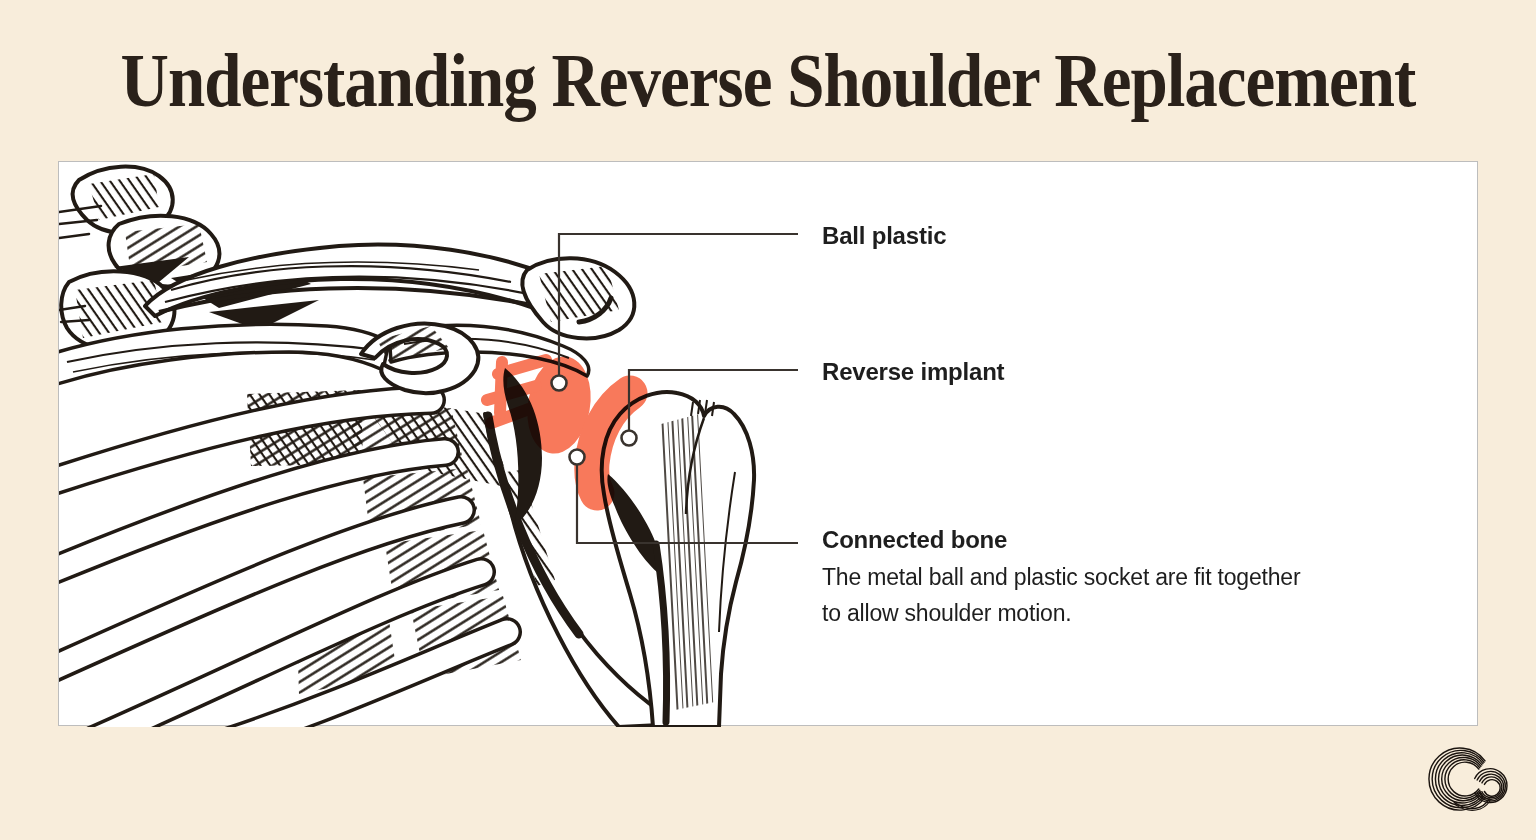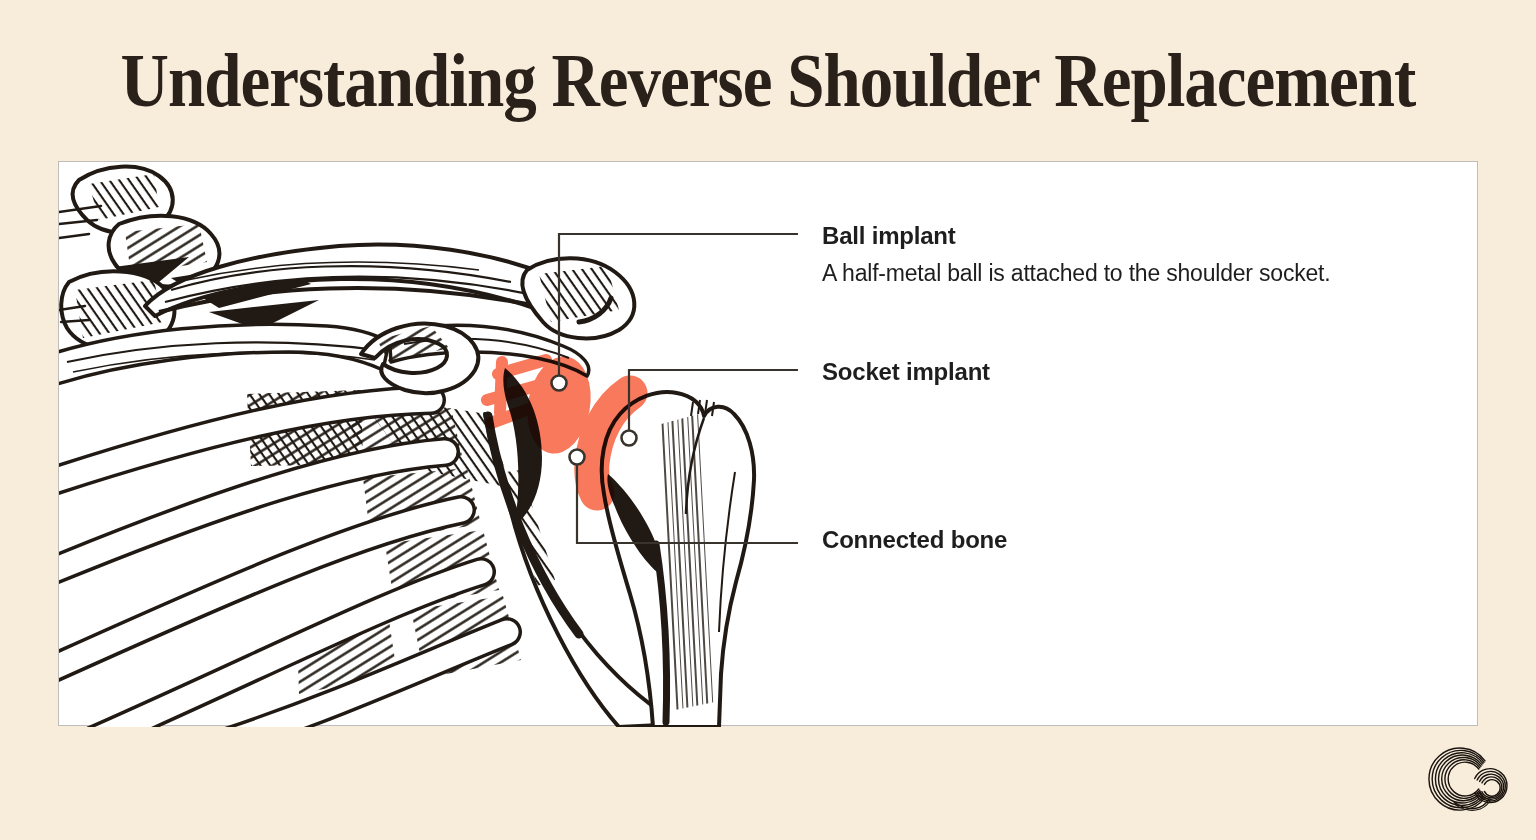--- a/index.html
+++ b/index.html
@@ -161,28 +161,28 @@
       <path d="M 570,268 L 570,208 L 739,208"></path>
       <path d="M 518,303 L 518,381 L 739,381"></path>
       <circle cx="500" cy="221" r="7.5" fill="#FFFFFF" stroke-width="2.6"></circle>
       <circle cx="570" cy="276" r="7.5" fill="#FFFFFF" stroke-width="2.6"></circle>
       <circle cx="518" cy="295" r="7.5" fill="#FFFFFF" stroke-width="2.6"></circle>
     </g>
   </svg>
 </div>
 
 <div class="callout ball">
-  <div class="callout-title">Ball implant</div>
-  <div class="callout-desc">A half-metal ball is attached to the shoulder socket.</div>
+  <div class="callout-title">Ball plastic</div>
 </div>
 <div class="callout socket">
-  <div class="callout-title">Socket implant</div>
+  <div class="callout-title">Reverse implant</div>
 </div>
 <div class="callout connected">
   <div class="callout-title">Connected bone</div>
+  <div class="callout-desc">The metal ball and plastic socket are fit together to allow shoulder motion.</div>
 </div>
 
 <svg class="logo" viewBox="0 0 100 80">
   <g id="logo-arcs" fill="none" stroke="#1B140F" stroke-width="1.5" stroke-linecap="round">
       <path d="M 60.7 58.4 A 33 33 0 1 1 60.7 19.6"></path>
       <path d="M 59.6 56.9 A 30.5 30.5 0 1 1 59.6 21.1"></path>
       <path d="M 58.5 55.5 A 28 28 0 1 1 58.5 22.5"></path>
       <path d="M 57.3 54.0 A 25.5 25.5 0 1 1 57.3 24.0"></path>
       <path d="M 56.2 52.5 A 23 23 0 1 1 56.2 25.5"></path>
       <path d="M 55.1 51.0 A 20.5 20.5 0 1 1 55.1 27.0"></path>

